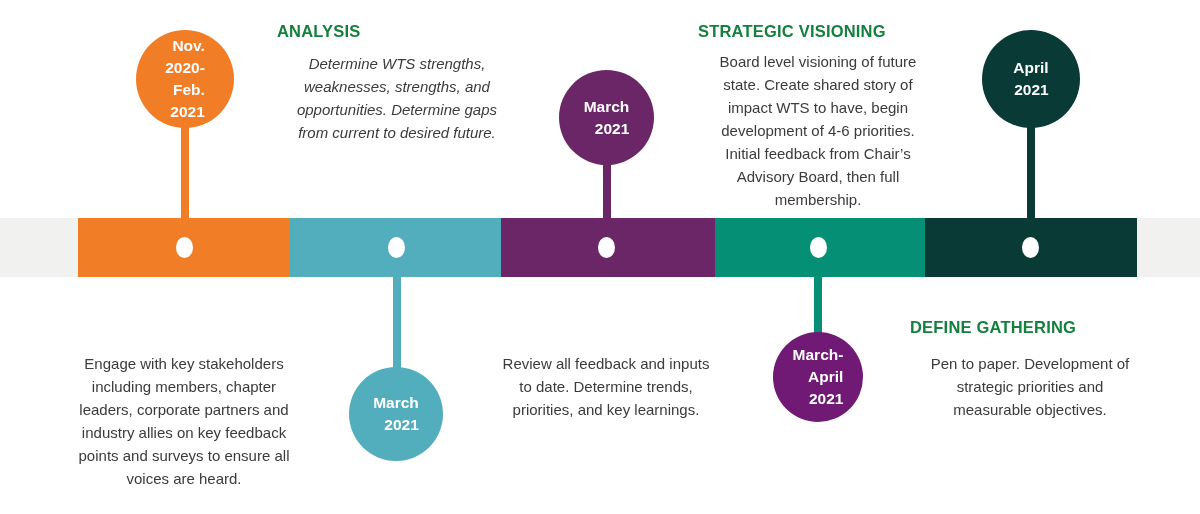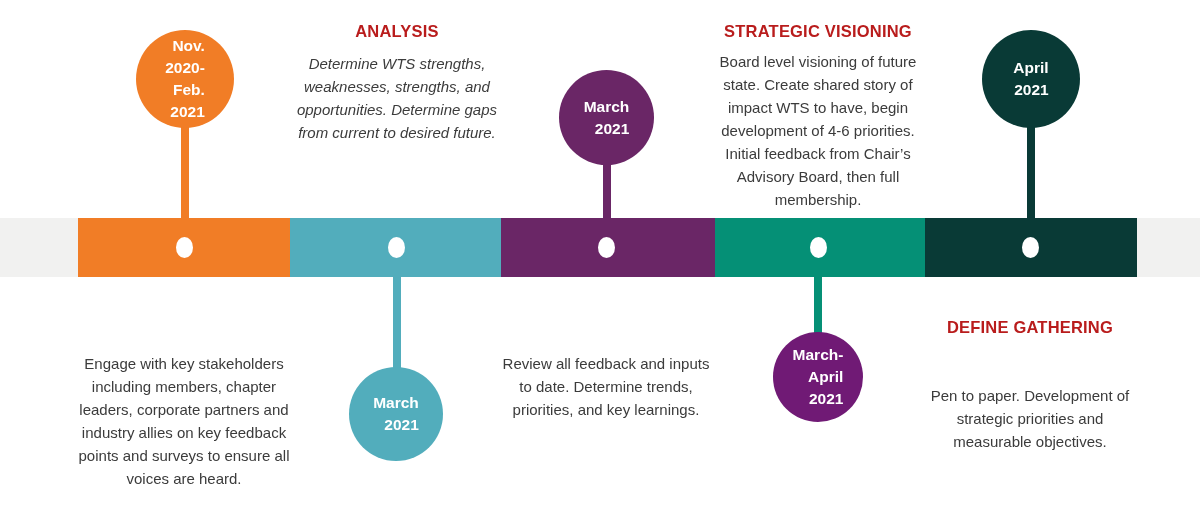--- a/index.html
+++ b/index.html
@@ -30,37 +30,37 @@
     color:#ffffff;font-weight:bold;font-size:15.5px;line-height:22px;text-align:right;
     white-space:pre-line;
   }
   .circle-1{left:136px;top:30px;width:98px;height:98px;}
   .circle-2{left:349px;top:367px;width:94px;height:94px;}
   .circle-3{left:559px;top:70px;width:95px;height:95px;}
   .circle-4{left:773px;top:332px;width:90px;height:90px;}
   .circle-5{left:982px;top:30px;width:98px;height:98px;}
   
   .phase-title{
-    position:absolute;text-align:center;font-weight:bold;font-size:16.5px;
-    letter-spacing:0.2px;color:#b91c1c;
+    position:absolute;font-weight:bold;font-size:16.5px;
+    letter-spacing:0.2px;color:#15803d;
   }
   .title-1{left:34px;top:318px;width:300px;}
   .title-2{left:277px;top:22px;width:240px;}
   .title-3{left:486px;top:318px;width:240px;}
   .title-4{left:698px;top:22px;width:240px;}
   .title-5{left:910px;top:318px;width:240px;}
   .phase-desc{
     position:absolute;text-align:center;font-size:15px;line-height:23px;color:#3B3B3B;
     white-space:pre-line;
   }
   .desc-1{left:34px;top:352px;width:300px;}
   .desc-2{left:272px;top:52px;width:250px;font-style:italic;}
   .desc-3{left:481px;top:352px;width:250px;}
   .desc-4{left:693px;top:50px;width:250px;}
-  .desc-5{left:905px;top:352px;width:250px;margin-top:32px;}
+  .desc-5{left:905px;top:352px;width:250px;}
 </style>
 </head>
 <body>
 
 <div class="canvas">
 
   <div class="track" style="background: rgb(241, 241, 240);"></div>
 
   <div class="stem stem-1" style="background: rgb(241, 125, 38);"></div>
   <div class="segment seg-1" style="background: rgb(241, 125, 38);"></div>

